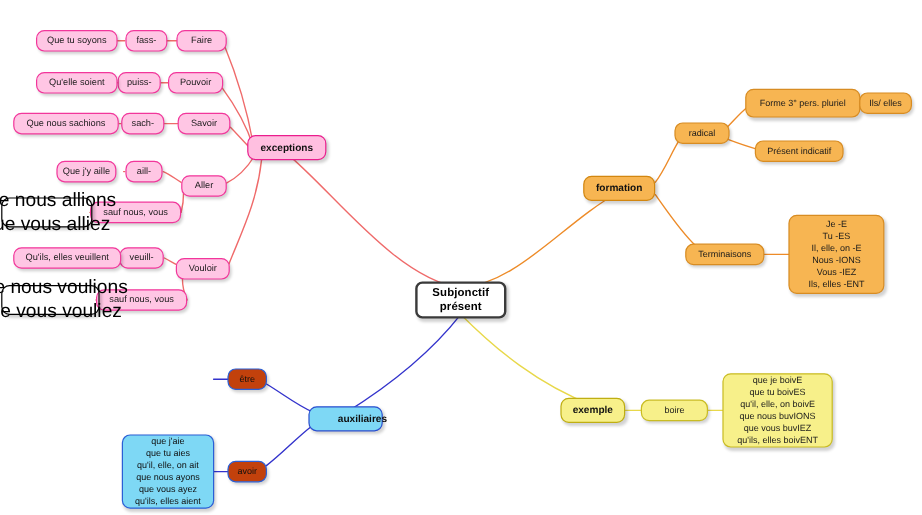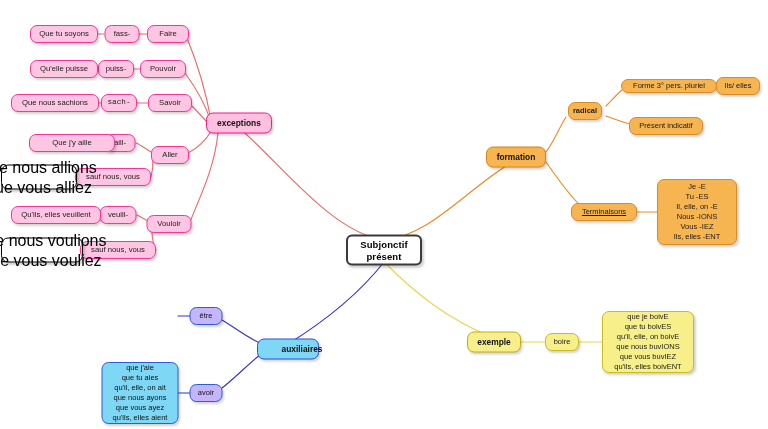--- a/index.html
+++ b/index.html
@@ -89,21 +89,21 @@
   .n-orange-list {
     background: #f7b552;
     border-color: #d88c22;
     color: #1a1a1a;
     font-size: 7.5px;
     line-height: 1.35;
   }
 
   
   .n-blue {
-    background: #c4b5fd;
+    background: #c2410c;
     border-color: #2a5fd6;
     color: #101010;
     font-size: 7.5px;
   }
   .n-blue-main {
     background: #7ed8f5;
     border-color: #2a4fd0;
     border-width: 1.7px;
     color: #0d0d0d;
     font-weight: bold;
@@ -183,58 +183,58 @@
       <path d="M 579 342 C 587 342, 595 342, 602 342" fill="none" stroke="#e8d84a" stroke-width="1.15" stroke-linecap="round"></path>
     </svg>
 <div class="node n-center" style="left: 384px; top: 250px; width: 76px; height: 31px;">Subjonctif
 présent</div>
     <div class="node n-pink-main" style="left: 239px; top: 123px; width: 66px; height: 21px;">exceptions</div>
     <div class="node n-pink" style="left: 168px; top: 34px; width: 42px; height: 18px;">Faire</div>
     <div class="node n-pink" style="left: 122px; top: 34px; width: 35px; height: 18px;">fass-</div>
     <div class="node n-pink" style="left: 64px; top: 34px; width: 68px; height: 18px;">Que tu soyons</div>
     <div class="node n-pink" style="left: 163px; top: 69px; width: 46px; height: 18px;">Pouvoir</div>
     <div class="node n-pink" style="left: 116px; top: 69px; width: 36px; height: 18px;">puiss-</div>
-    <div class="node n-pink" style="left: 64px; top: 69px; width: 68px; height: 18px;">Qu'elle puisse</div>
+    <div class="node n-pink" style="left: 64px; top: 69px; width: 68px; height: 18px;">Qu'elle soient</div>
     <div class="node n-pink" style="left: 170px; top: 103px; width: 44px; height: 18px;">Savoir</div>
-    <div class="node n-pink" style="left: 119px; top: 103px; width: 36px; height: 18px; font-family: Liberation Mono, monospace;">sach-</div>
+    <div class="node n-pink" style="left: 119px; top: 103px; width: 36px; height: 18px;">sach-</div>
     <div class="node n-pink" style="left: 55px; top: 103px; width: 88px; height: 18px;">Que nous sachions</div>
     <div class="node n-pink" style="left: 170px; top: 155px; width: 38px; height: 18px;">Aller</div>
     <div class="node n-pink" style="left: 120px; top: 143px; width: 31px; height: 18px;">aill-</div>
-    <div class="node n-pink" style="left: 72px; top: 143px; width: 86px; height: 18px;">Que j'y aille</div>
+    <div class="node n-pink" style="left: 72px; top: 143px; width: 50px; height: 18px;">Que j'y aille</div>
     <div class="node n-pink" style="left: 113px; top: 177px; width: 76px; height: 18px;">sauf nous, vous</div>
     <div class="node n-pink-list" style="left: 39px; top: 177px; width: 76px; height: 25px;">que nous allions
 que vous alliez</div>
     <div class="node n-pink" style="left: 169px; top: 224px; width: 45px; height: 18px;">Vouloir</div>
     <div class="node n-pink" style="left: 118px; top: 215px; width: 37px; height: 18px;">veuill-</div>
     <div class="node n-pink" style="left: 56px; top: 215px; width: 90px; height: 18px;">Qu'ils, elles veuillent</div>
     <div class="node n-pink" style="left: 118px; top: 250px; width: 76px; height: 18px;">sauf nous, vous</div>
     <div class="node n-pink-list" style="left: 42px; top: 250px; width: 82px; height: 25px;">que nous voulions
 que vous vouliez</div>
     <div class="node n-orange-main" style="left: 516px; top: 157px; width: 60px; height: 21px;">formation</div>
-    <div class="node n-orange" style="left: 585px; top: 111px; width: 34px; height: 18px; font-weight: bold;">radical</div>
-    <div class="node n-orange" style="left: 669px; top: 86px; width: 96px; height: 14px;">Forme 3° pers. pluriel</div>
+    <div class="node n-orange" style="left: 585px; top: 111px; width: 46px; height: 18px;">radical</div>
+    <div class="node n-orange" style="left: 669px; top: 86px; width: 96px; height: 24px;">Forme 3° pers. pluriel</div>
     <div class="node n-orange" style="left: 738px; top: 86px; width: 44px; height: 18px;">Ils/ elles</div>
     <div class="node n-orange" style="left: 666px; top: 126px; width: 74px; height: 18px;">Présent indicatif</div>
-    <div class="node n-orange" style="left: 604px; top: 212px; width: 66px; height: 18px; text-decoration: underline;">Terminaisons</div>
+    <div class="node n-orange" style="left: 604px; top: 212px; width: 66px; height: 18px;">Terminaisons</div>
     <div class="node n-orange-list" style="left: 697px; top: 212px; width: 80px; height: 66px;">Je -E
 Tu -ES
 Il, elle, on -E
 Nous -IONS
 Vous -IEZ
 Ils, elles -ENT</div>
     <div class="node n-blue-main" style="left: 288px; top: 349px; width: 62px; height: 21px;">auxiliaires</div>
     <div class="node n-blue" style="left: 206px; top: 316px; width: 33px; height: 18px;">être</div>
     <div class="node n-blue" style="left: 206px; top: 393px; width: 33px; height: 18px;">avoir</div>
     <div class="node n-blue-list" style="left: 140px; top: 393px; width: 77px; height: 62px;">que j'aie
 que tu aies
 qu'il, elle, on ait
 que nous ayons
 que vous ayez
 qu'ils, elles aient</div>
     <div class="node n-yellow-main" style="left: 494px; top: 342px; width: 54px; height: 21px;">exemple</div>
-    <div class="node n-yellow" style="left: 562px; top: 342px; width: 34px; height: 18px;">boire</div>
+    <div class="node n-yellow" style="left: 562px; top: 342px; width: 56px; height: 18px;">boire</div>
     <div class="node n-yellow-list" style="left: 648px; top: 342px; width: 92px; height: 62px;">que je boivE
 que tu boivES
 qu'il, elle, on boivE
 que nous buvIONS
 que vous buvIEZ
 qu'ils, elles boivENT</div>
   </div>
 
 </body></html>

